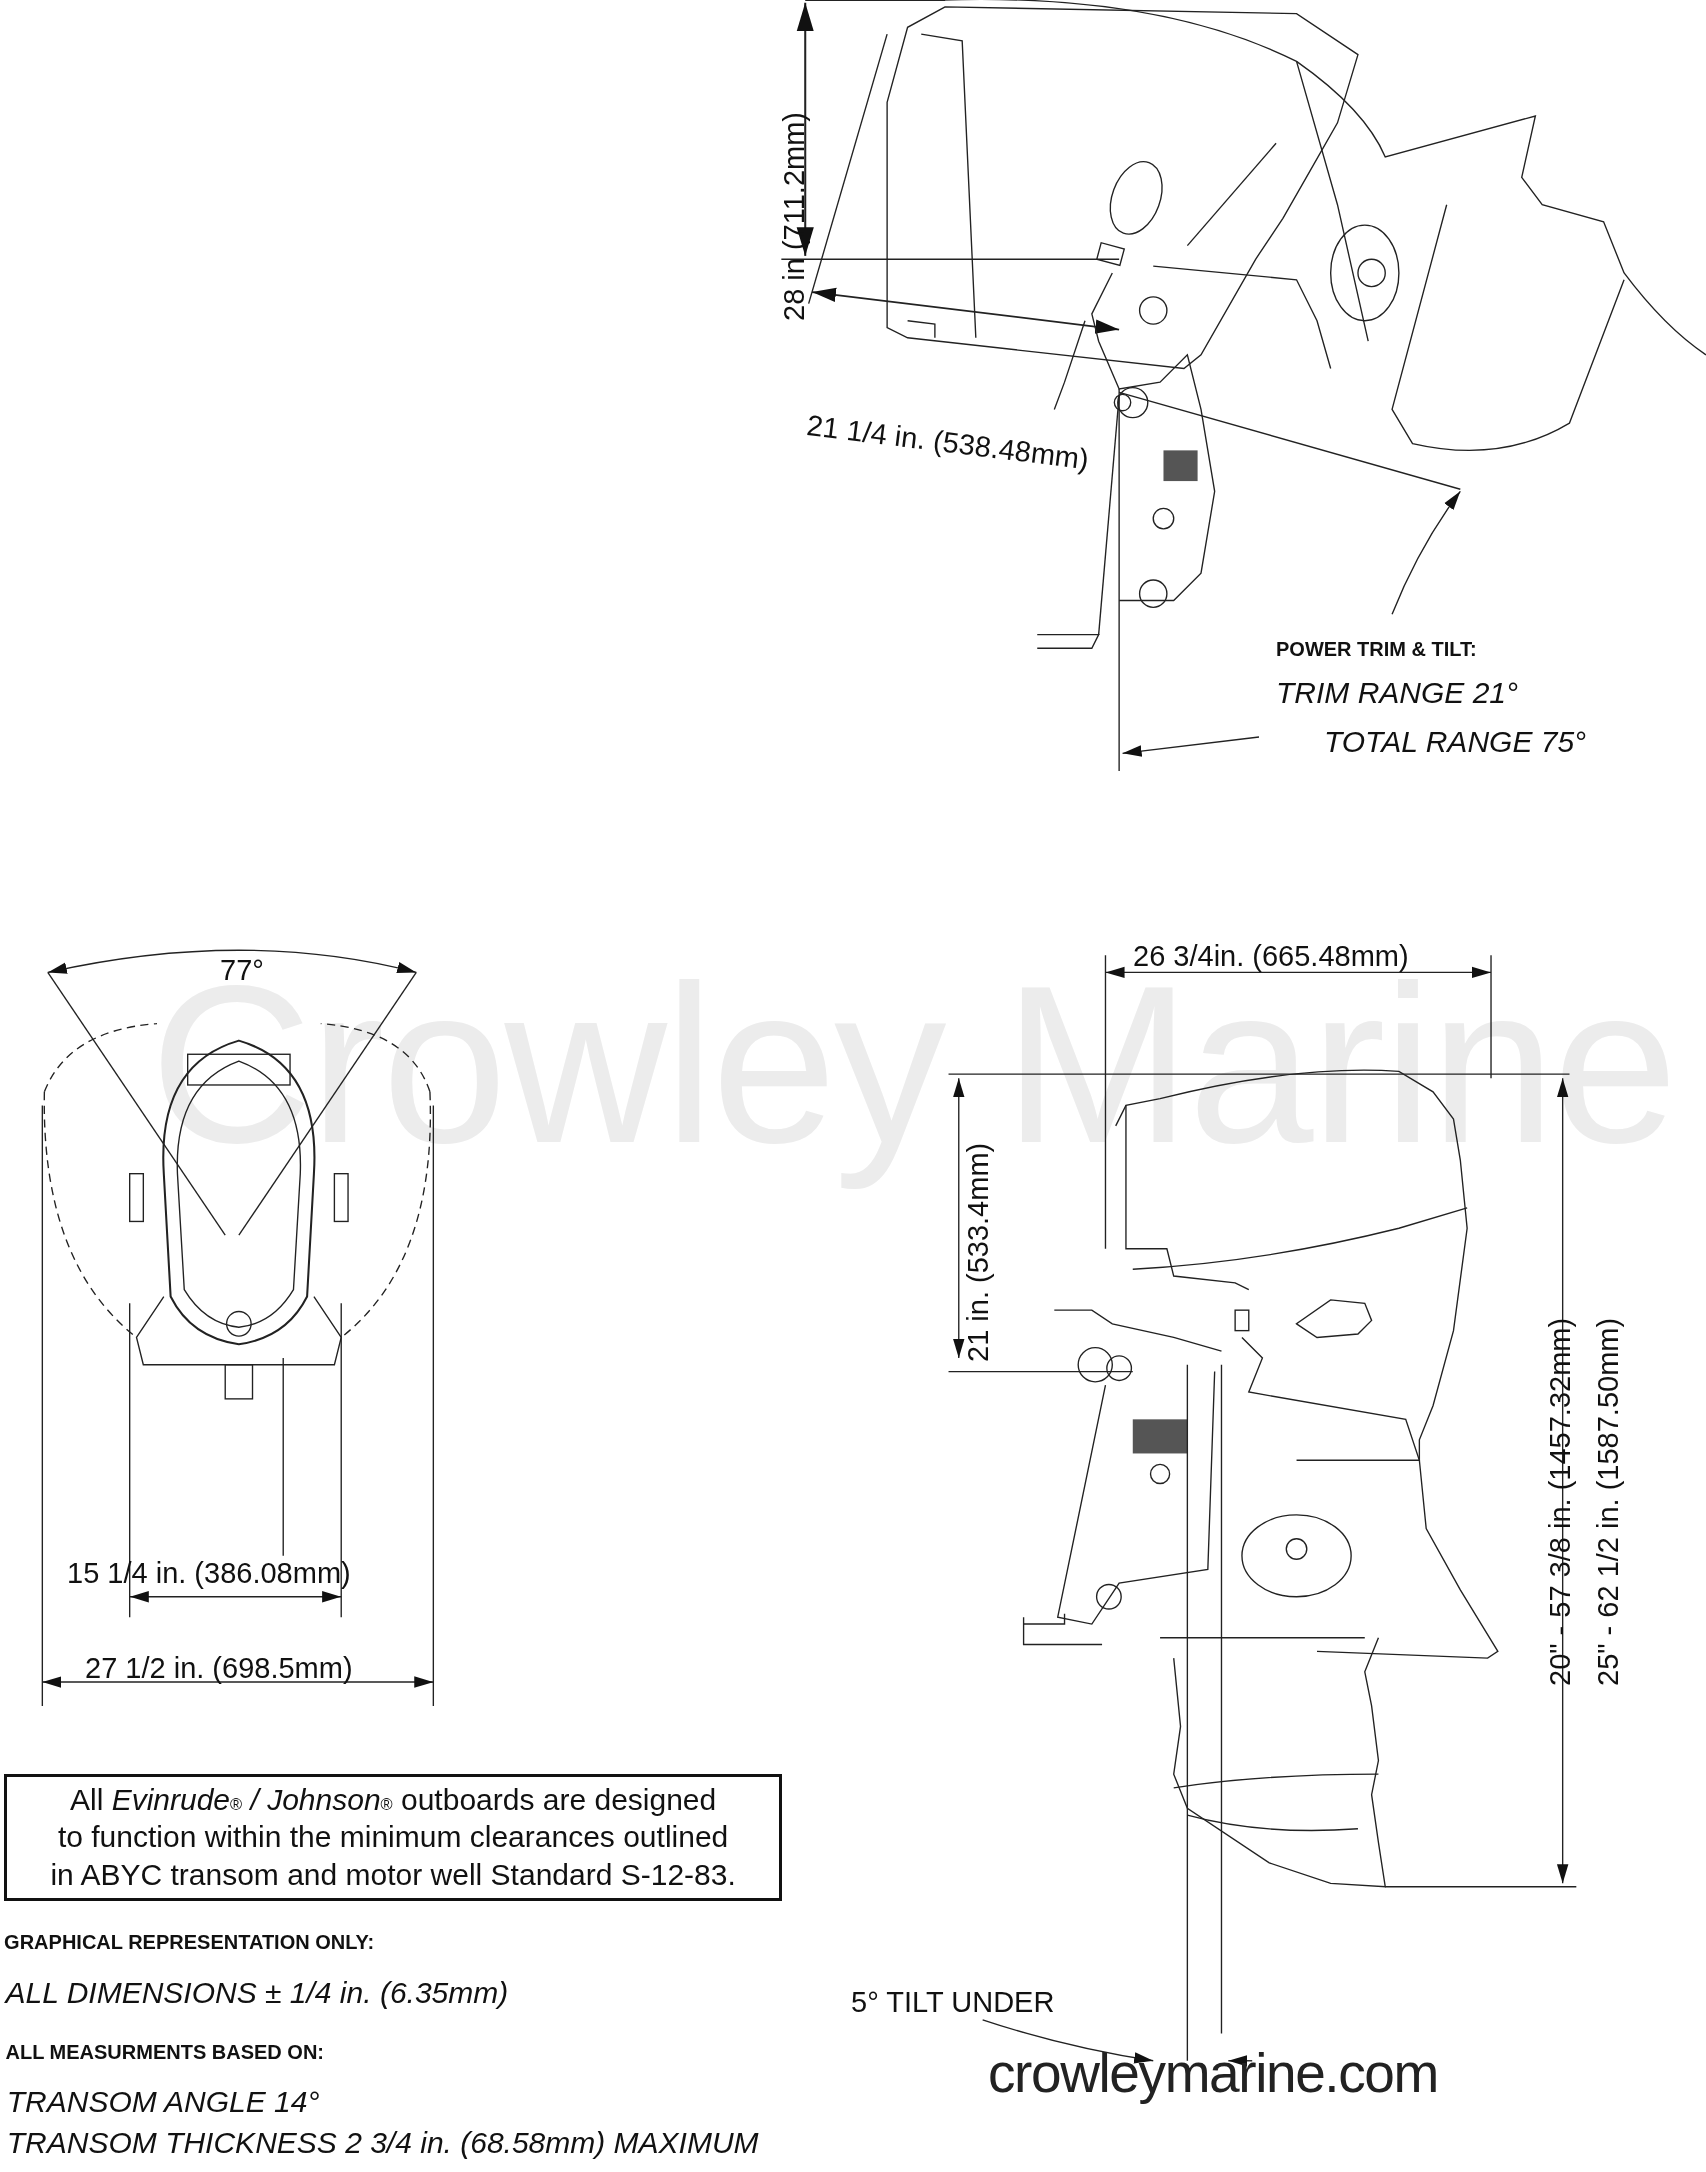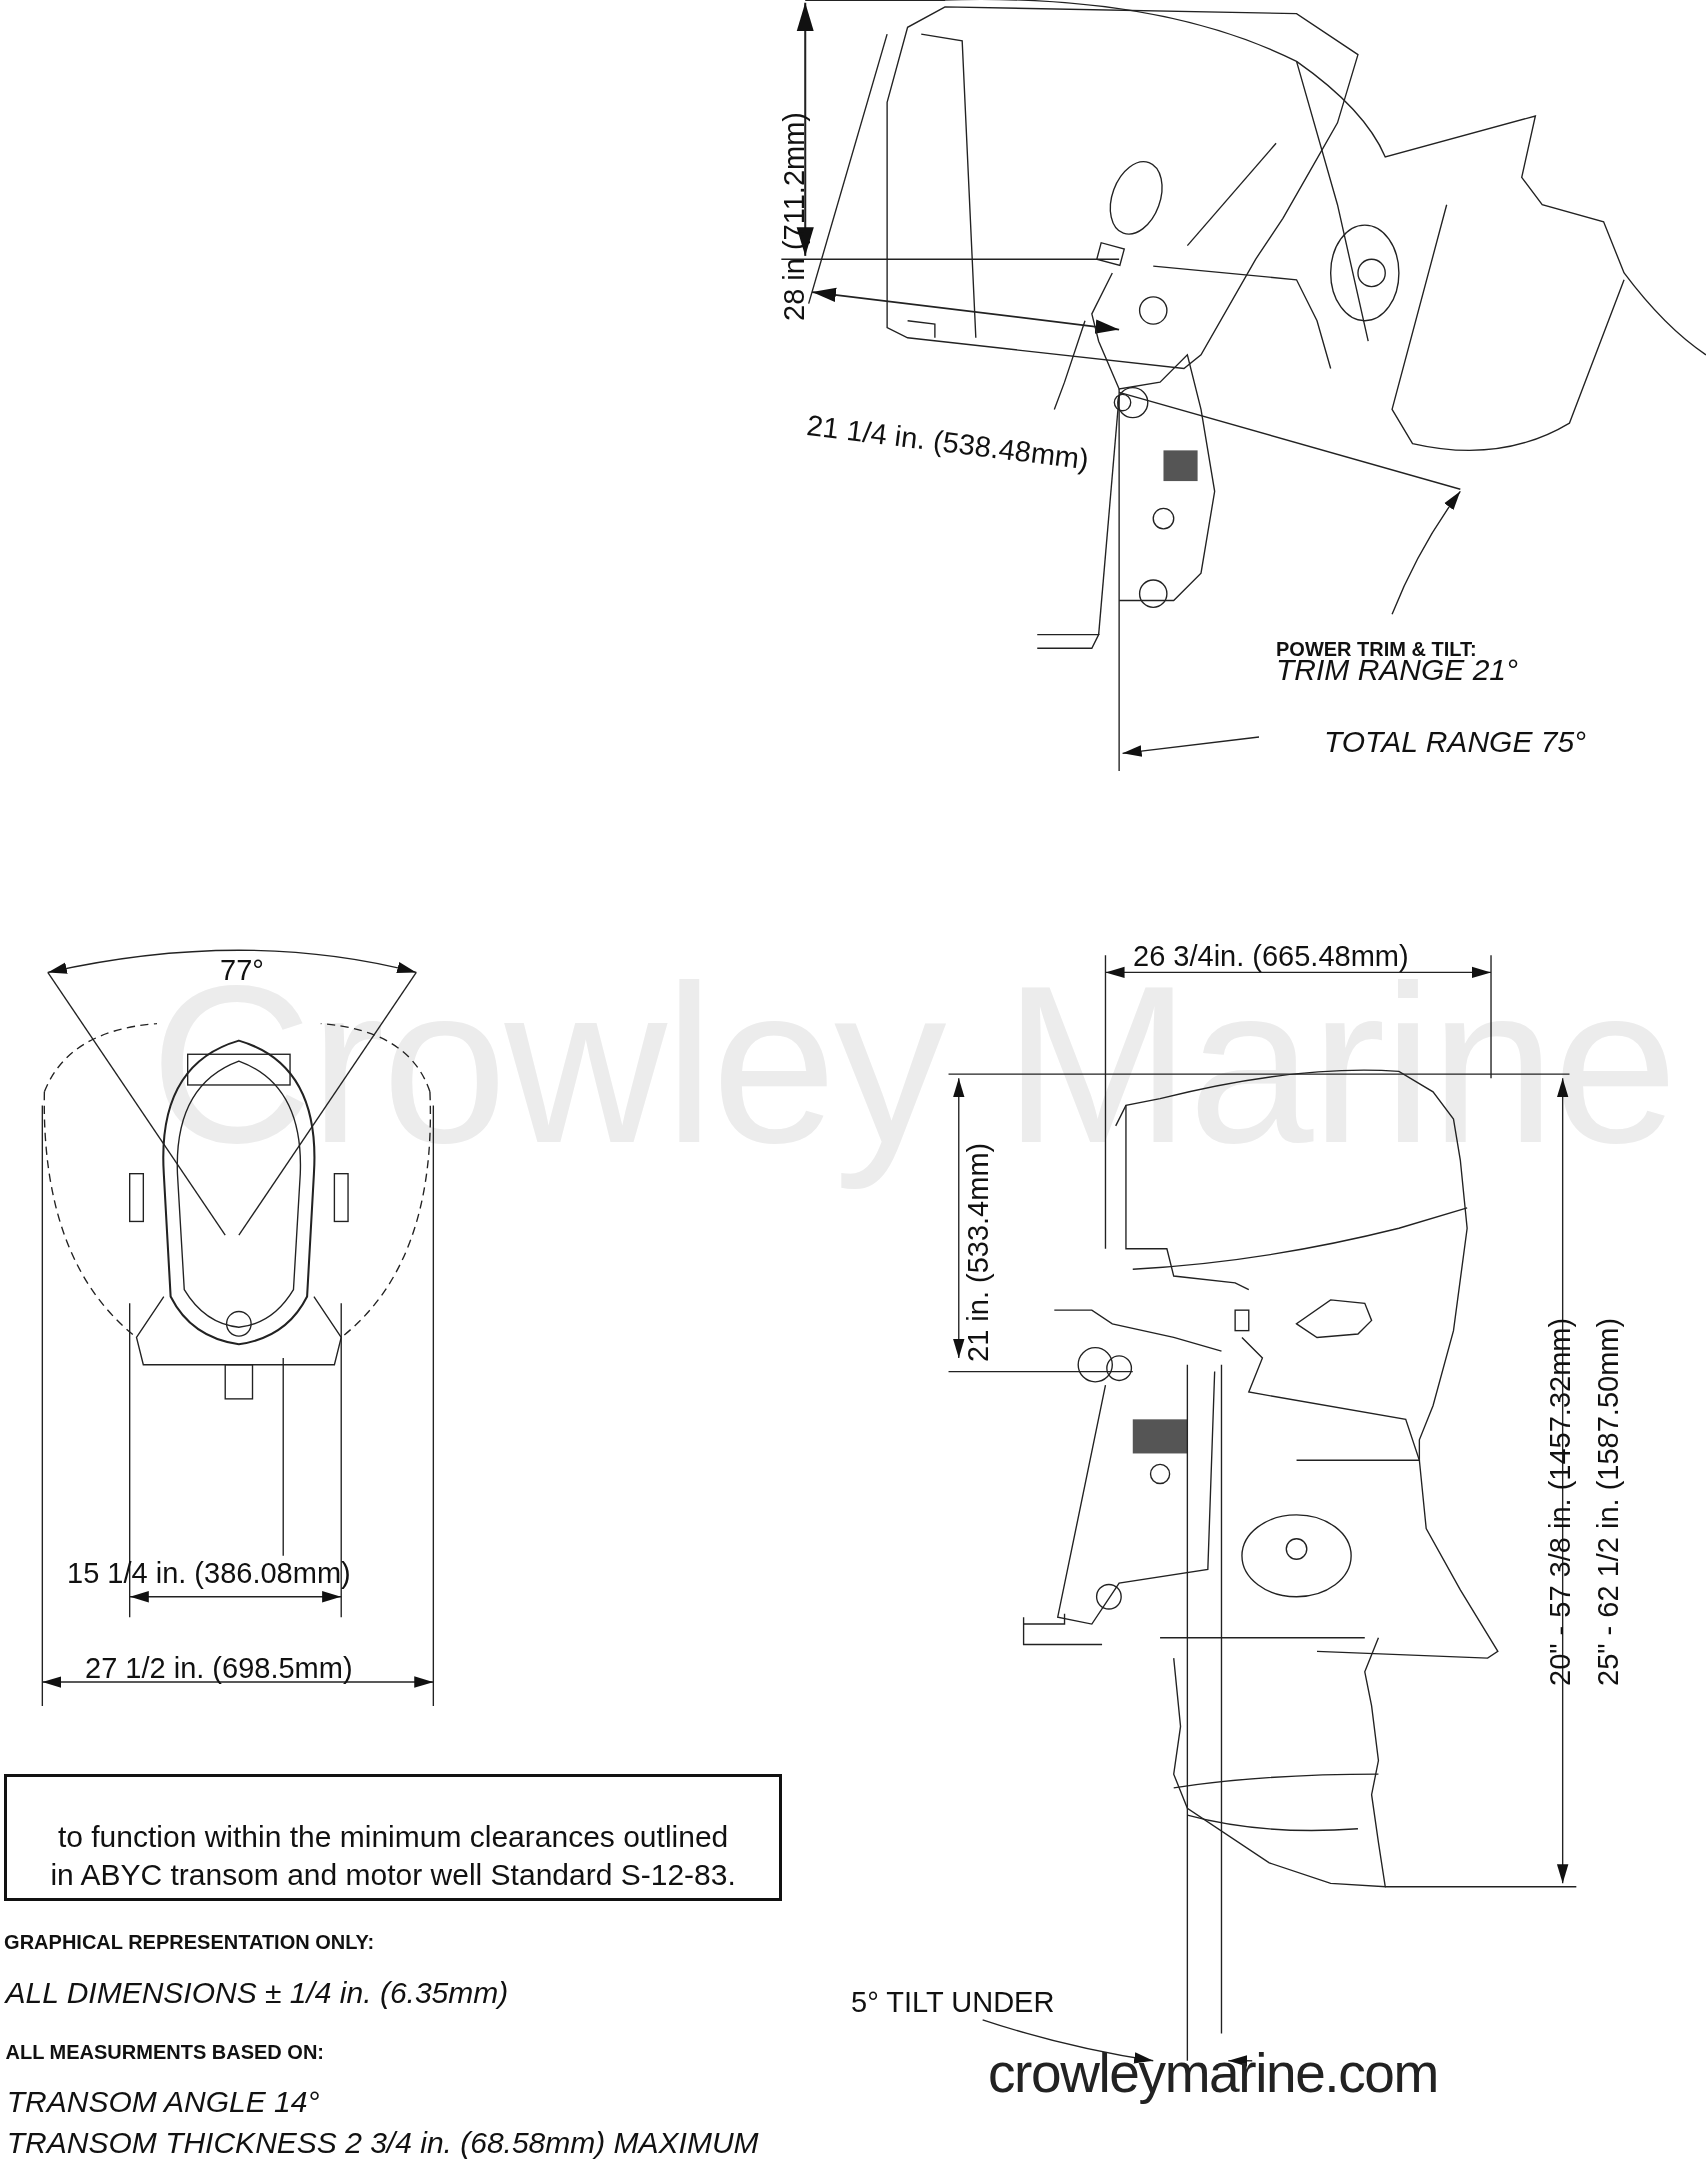--- a/index.html
+++ b/index.html
@@ -132,34 +132,37 @@
       <path d="M1440 2960 Q1560 3000 1690 3020" marker-end="url(#arr)"></path>
       <line x1="1835" y1="3020" x2="1800" y2="3020" marker-end="url(#arr)"></line>
     </g>
   </g>
 </svg>
 
 <div class="txt dim vert" style="left:778px; top:321px;">28 in (711.2mm)</div>
 <div class="txt dim" style="left:809px; top:409px; transform-origin:0 0; transform:rotate(7deg);">21 1/4 in. (538.48mm)</div>
 
 <div class="txt bold" style="left:1276px; top:638px;">POWER TRIM &amp; TILT:</div>
-<div class="txt ital" style="left:1276px; top:653px;">TRIM RANGE 21°</div>
+<div class="txt ital" style="left:1276px; top:676px;">TRIM RANGE 21°</div>
 <div class="txt ital" style="left:1324px; top:725px;">TOTAL RANGE 75°</div>
 
 <div class="txt dim" style="left:220px; top:954px;">77°</div>
 <div class="txt dim" style="left:67px; top:1557px;">15 1/4 in. (386.08mm)</div>
 <div class="txt dim" style="left:85px; top:1652px;">27 1/2 in. (698.5mm)</div>
 
 <div class="txt dim" style="left:1133px; top:940px;">26 3/4in. (665.48mm)</div>
 <div class="txt dim vert" style="left:962px; top:1362px;">21 in. (533.4mm)</div>
 <div class="txt dim vert" style="left:1544px; top:1686px;">20" - 57 3/8 in. (1457.32mm)</div>
 <div class="txt dim vert" style="left:1592px; top:1686px;">25" - 62 1/2 in. (1587.50mm)</div>
 <div class="txt dim" style="left:851px; top:1986px;">5° TILT UNDER</div>
 
 <div class="note-box">
+  <div class="line" style="top:5.5px;">
+    <span>All </span><i>Evinrude</i><sup>®</sup><i> / </i><i>Johnson</i><sup>®</sup><span> outboards are designed</span>
+  </div>
   <div class="line" style="top:43px;">to function within the minimum clearances outlined</div>
   <div class="line" style="top:81px;">in ABYC transom and motor well Standard S-12-83.</div>
 </div>
 
 <div class="txt bold" style="left:4.1px; top:1931px;">GRAPHICAL REPRESENTATION ONLY:</div>
 <div class="txt ital" style="left:5.5px; top:1976px;">ALL DIMENSIONS ± 1/4 in. (6.35mm)</div>
 <div class="txt bold" style="left:5.5px; top:2041px;">ALL MEASURMENTS BASED ON:</div>
 <div class="txt ital" style="left:6.8px; top:2085px;">TRANSOM ANGLE 14°</div>
 <div class="txt ital" style="left:6.8px; top:2126px;">TRANSOM THICKNESS 2 3/4 in. (68.58mm) MAXIMUM</div>
 

